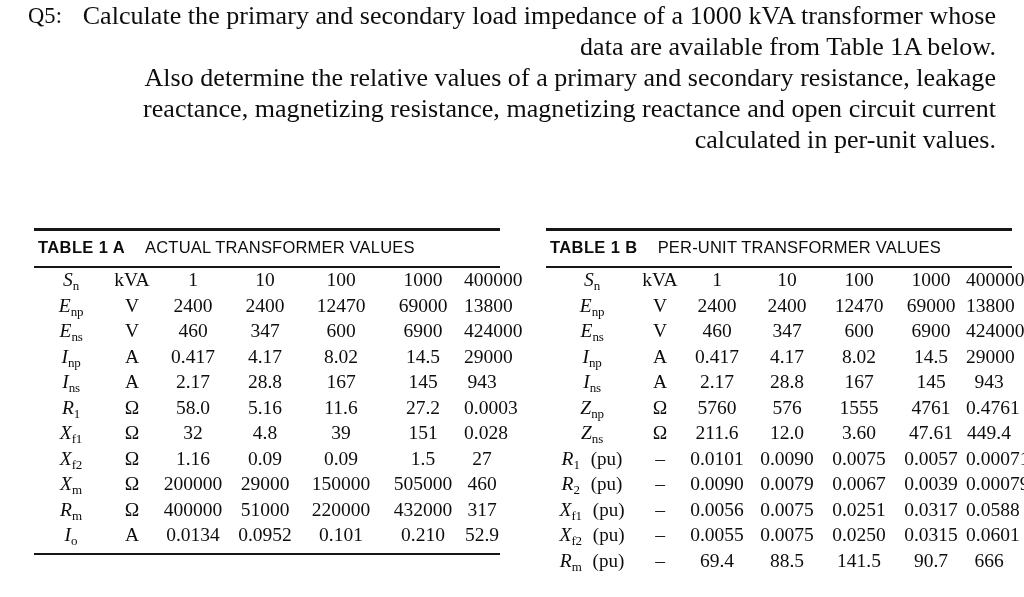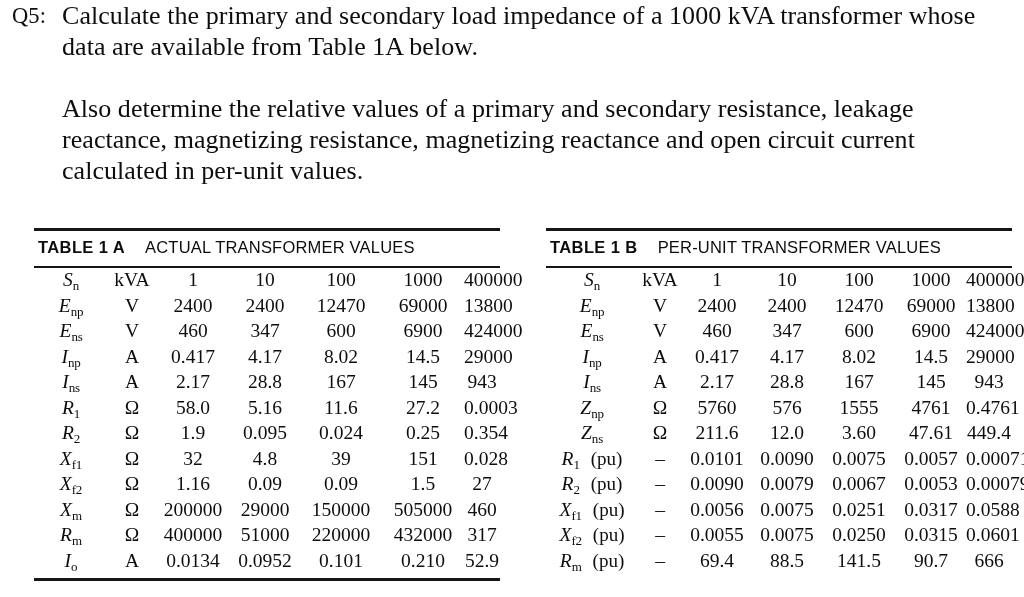--- a/index.html
+++ b/index.html
@@ -19,20 +19,21 @@
   
   #question-block {
     position: absolute;
     left: 0px;
     top: 0px;
     width: 1024px;
   }
   .q-row {
     display: flex;
     align-items: flex-start;
+    text-align: right;
   }
   .q-label {
     width: 62px;
     flex: 0 0 62px;
     padding-left: 12px;
     box-sizing: border-box;
     font-size: 22.5px;
     line-height: 31px;
     letter-spacing: 0.1px;
   }
@@ -40,21 +41,20 @@
     flex: 1 1 auto;
     padding-right: 28px;
     font-size: 26px;
     line-height: 31px;
     letter-spacing: 0.05px;
   }
   .q-para {
     margin: 0;
   }
   .q-para.second {
-    margin-top: 31px;
   }
   .q-line {
     display: block;
     white-space: nowrap;
   }
 
   
   #tables-area {
     position: absolute;
     left: 0;
@@ -237,29 +237,20 @@
           <tr>
             <td class="sym"><span class="sym-it">R</span><span class="sym-sub">1</span></td>
             <td class="unit unit-omega">Ω</td>
             <td class="val c0">58.0</td>
             <td class="val c1">5.16</td>
             <td class="val c2">11.6</td>
             <td class="val c3">27.2</td>
             <td class="val c4">0.0003</td>
           </tr>
           <tr>
-            <td class="sym"><span class="sym-it">R</span><span class="sym-sub">2</span></td>
-            <td class="unit unit-omega">Ω</td>
-            <td class="val c0">1.9</td>
-            <td class="val c1">0.095</td>
-            <td class="val c2">0.024</td>
-            <td class="val c3">0.25</td>
-            <td class="val c4">0.354</td>
-          </tr>
-          <tr>
             <td class="sym"><span class="sym-it">X</span><span class="sym-sub">f1</span></td>
             <td class="unit unit-omega">Ω</td>
             <td class="val c0">32</td>
             <td class="val c1">4.8</td>
             <td class="val c2">39</td>
             <td class="val c3">151</td>
             <td class="val c4">0.028</td>
           </tr>
           <tr>
             <td class="sym"><span class="sym-it">X</span><span class="sym-sub">f2</span></td>
@@ -381,21 +372,21 @@
             <td class="val c2">0.0075</td>
             <td class="val c3">0.0057</td>
             <td class="val c4">0.00071</td>
           </tr>
           <tr>
             <td class="sym"><span class="sym-it">R</span><span class="sym-sub">2</span><span class="sym-pu">(pu)</span></td>
             <td class="unit unit-omega">–</td>
             <td class="val c0">0.0090</td>
             <td class="val c1">0.0079</td>
             <td class="val c2">0.0067</td>
-            <td class="val c3">0.0053</td>
+            <td class="val c3">0.0039</td>
             <td class="val c4">0.00079</td>
           </tr>
           <tr>
             <td class="sym"><span class="sym-it">X</span><span class="sym-sub">f1</span><span class="sym-pu">(pu)</span></td>
             <td class="unit unit-omega">–</td>
             <td class="val c0">0.0056</td>
             <td class="val c1">0.0075</td>
             <td class="val c2">0.0251</td>
             <td class="val c3">0.0317</td>
             <td class="val c4">0.0588</td>

